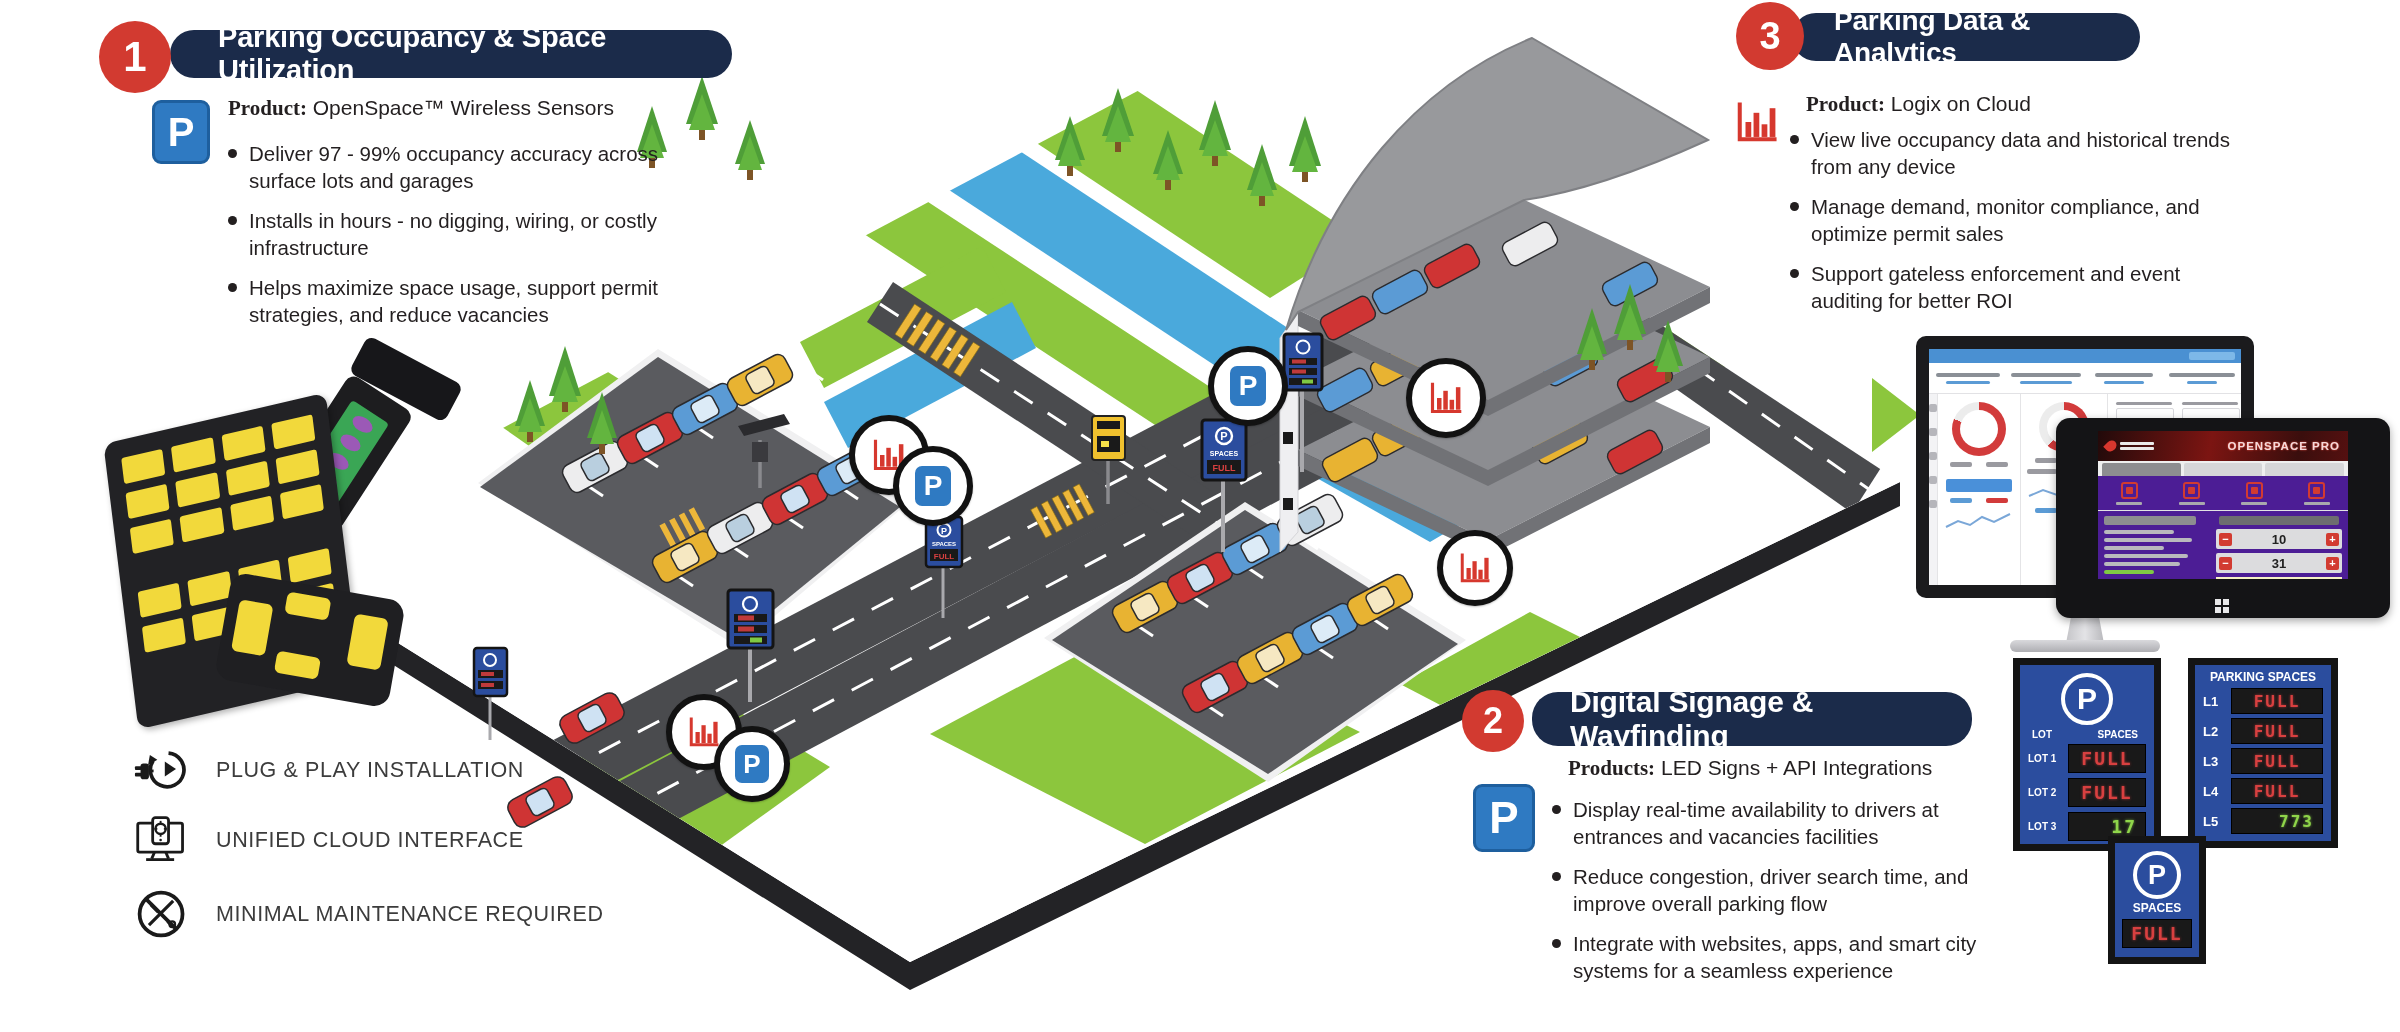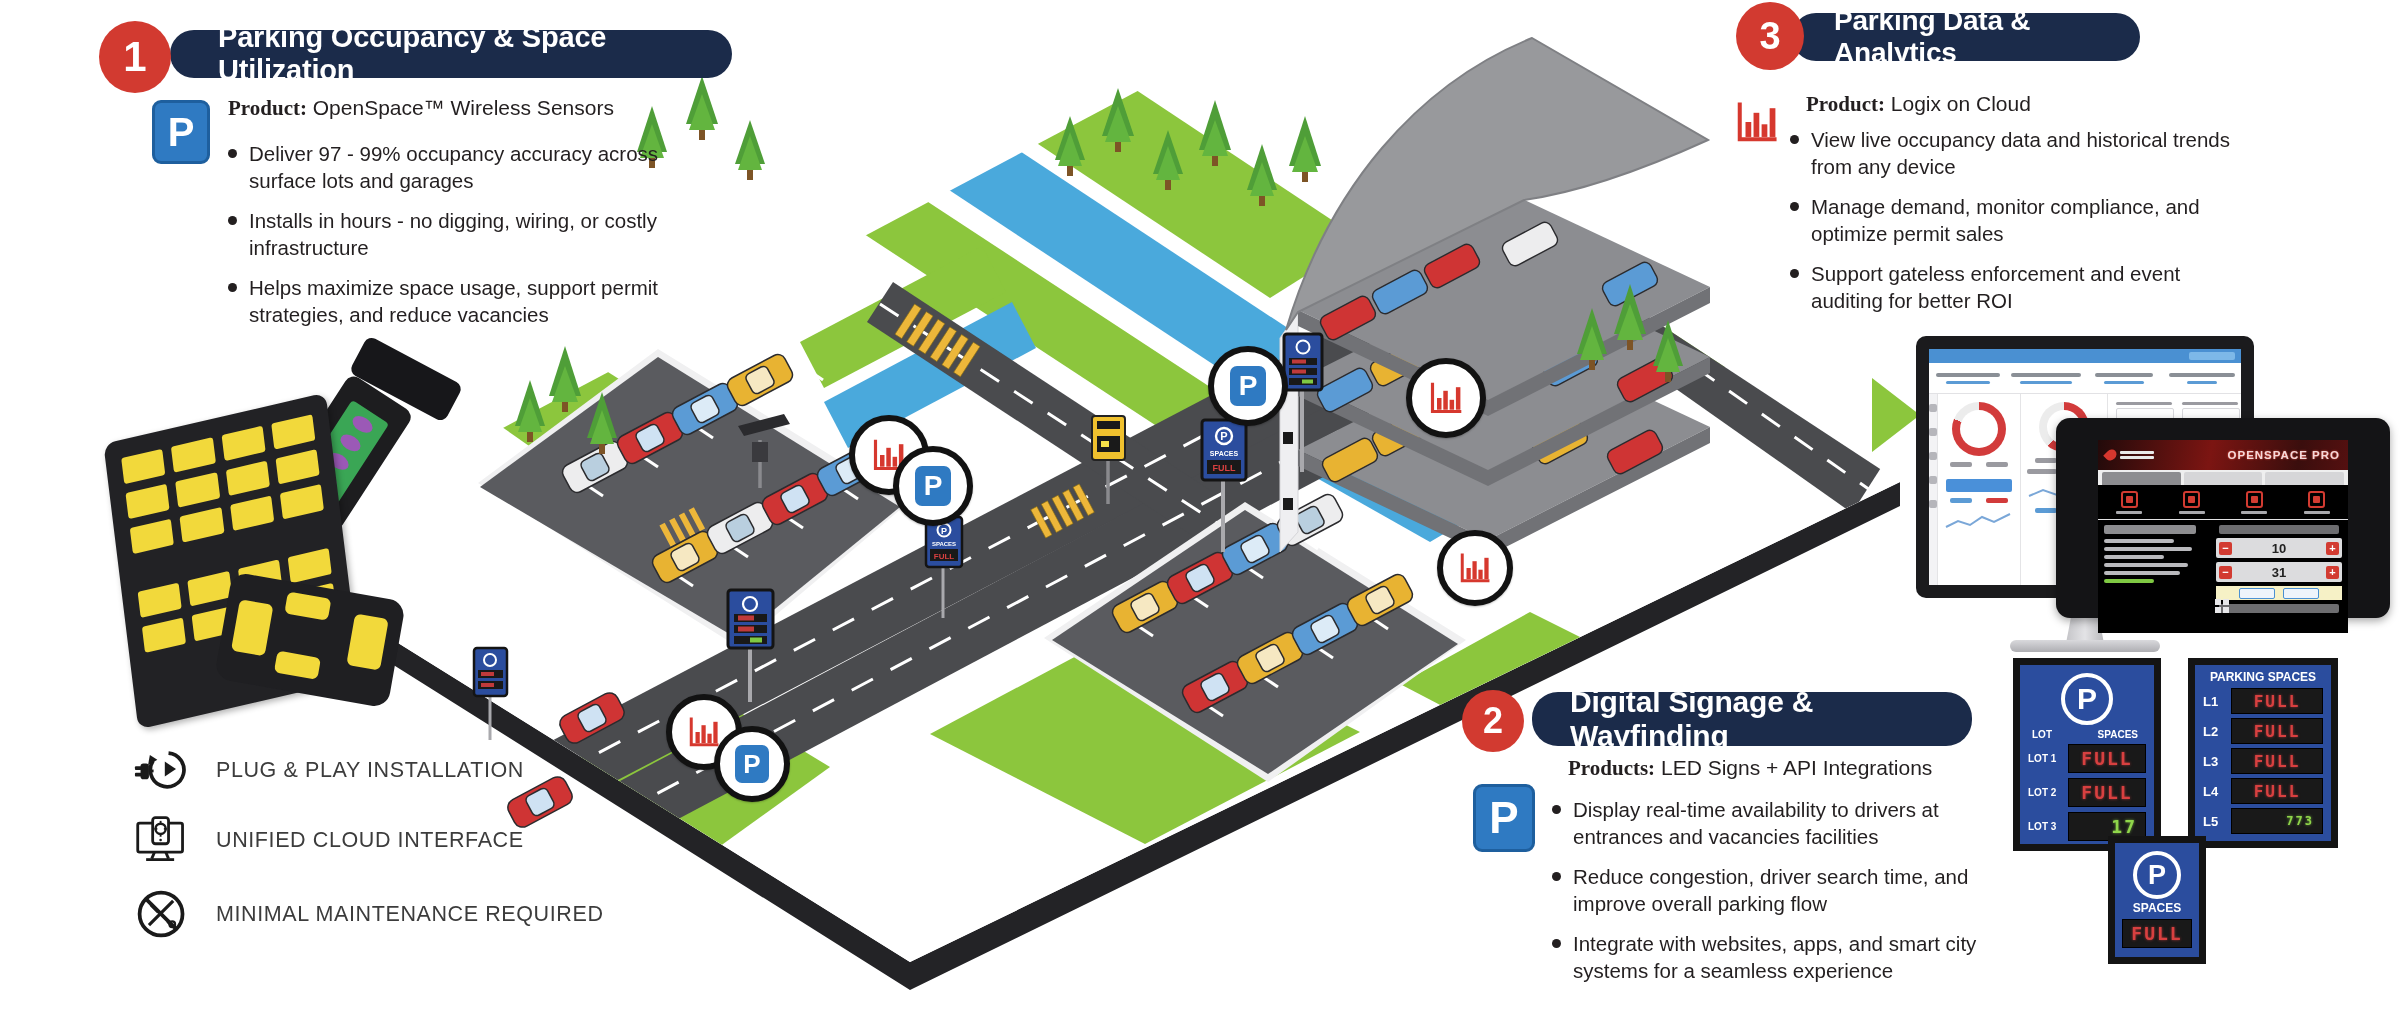--- a/index.html
+++ b/index.html
@@ -66,21 +66,21 @@
   .bluebar{width:66px;height:13px;background:#4a90d9;border-radius:2px;margin-top:6px;}
   .mon-form{flex:1;padding:8px 8px;display:grid;grid-template-columns:1fr 1fr;gap:7px 10px;align-content:start;}
   .field i{display:block;width:56px;height:3px;background:#9a9aa0;margin-bottom:3px;border-radius:2px;}
   .field s{display:block;width:100%;height:10px;border:1px solid #d7d7db;border-radius:2px;background:#fdfdfd;}
   .mon-stand{position:absolute;left:143px;top:262px;width:52px;height:44px;
     background:linear-gradient(90deg,#b9b9bd,#e3e3e6,#a9a9ad);clip-path:polygon(30% 0,70% 0,86% 100%,14% 100%);}
   .mon-base{position:absolute;left:94px;top:304px;width:150px;height:12px;border-radius:6px;
     background:linear-gradient(#d9d9dc,#aeaeb2);}
 
   .tablet{position:absolute;left:2056px;top:418px;width:334px;height:200px;background:#141416;border-radius:14px;z-index:23;box-shadow:0 3px 8px rgba(0,0,0,.35);}
-  .tab-screen{position:absolute;left:42px;top:13px;width:250px;height:193px;background:#000000;overflow:hidden;margin-top:9px;}
+  .tab-screen{position:absolute;left:42px;top:13px;width:250px;height:148px;background:#4c1d95;overflow:hidden;}
   .tab-banner{height:30px;background:linear-gradient(100deg,#220a0a,#7c1512 45%,#3a0e0d 80%,#551010);
     display:flex;align-items:center;justify-content:space-between;padding:0 8px;}
   .tab-logo{display:flex;align-items:center;gap:4px;}
   .tab-logo .drop{width:10px;height:12px;background:#d8372e;border-radius:50% 50% 50% 0;transform:rotate(45deg);}
   .tab-logo .lbars i{display:block;width:34px;height:3px;background:#e9e9e9;margin:2px 0;border-radius:1px;}
   .tab-banner .brand{color:#f3dada;font-weight:bold;font-size:11.5px;letter-spacing:1px;text-shadow:0 0 2px #ff5545;}
   .tab-tabs{height:13px;background:#efefef;display:flex;gap:3px;padding:2px 4px 0;}
   .tab-tabs i{flex:1;background:#d6d6d8;border-radius:2px 2px 0 0;}
   .tab-tabs i.on{background:#8d8d90;}
   .tab-icons{height:34px;border-bottom:1px solid #e2e2e4;display:flex;}
@@ -939,21 +939,21 @@
   <div class="led-row" style="margin-bottom:4px;justify-content:center;">
     <span class="led-label" style="width:28px;font-size:13px;">L3</span>
     <span class="led-box led-red" style="flex:1;height:24px;font-size:16px;">FULL</span>
   </div>
   <div class="led-row" style="margin-bottom:4px;">
     <span class="led-label" style="width:28px;font-size:13px;">L4</span>
     <span class="led-box led-red" style="flex:1;height:24px;font-size:16px;">FULL</span>
   </div>
   <div class="led-row">
     <span class="led-label" style="width:28px;font-size:13px;">L5</span>
-    <span class="led-box led-green" style="flex:1;height:24px;font-size:12px;padding-left:24px;">773</span>
+    <span class="led-box led-green" style="flex:1;height:24px;font-size:16px;padding-left:24px;">773</span>
   </div>
 </div>
 
 <div class="led-sign" style="left:2108px;top:836px;width:98px;height:128px;padding:4px 7px;z-index:25;">
   <div class="led-p-logo" style="width:40px;height:40px;font-size:27px;">P</div>
   <div class="led-title" style="font-size:12px;margin:2px 0 4px;">SPACES</div>
   <div class="led-box led-red" style="height:27px;font-size:18px;">FULL</div>
 </div>
 
 </body></html>

